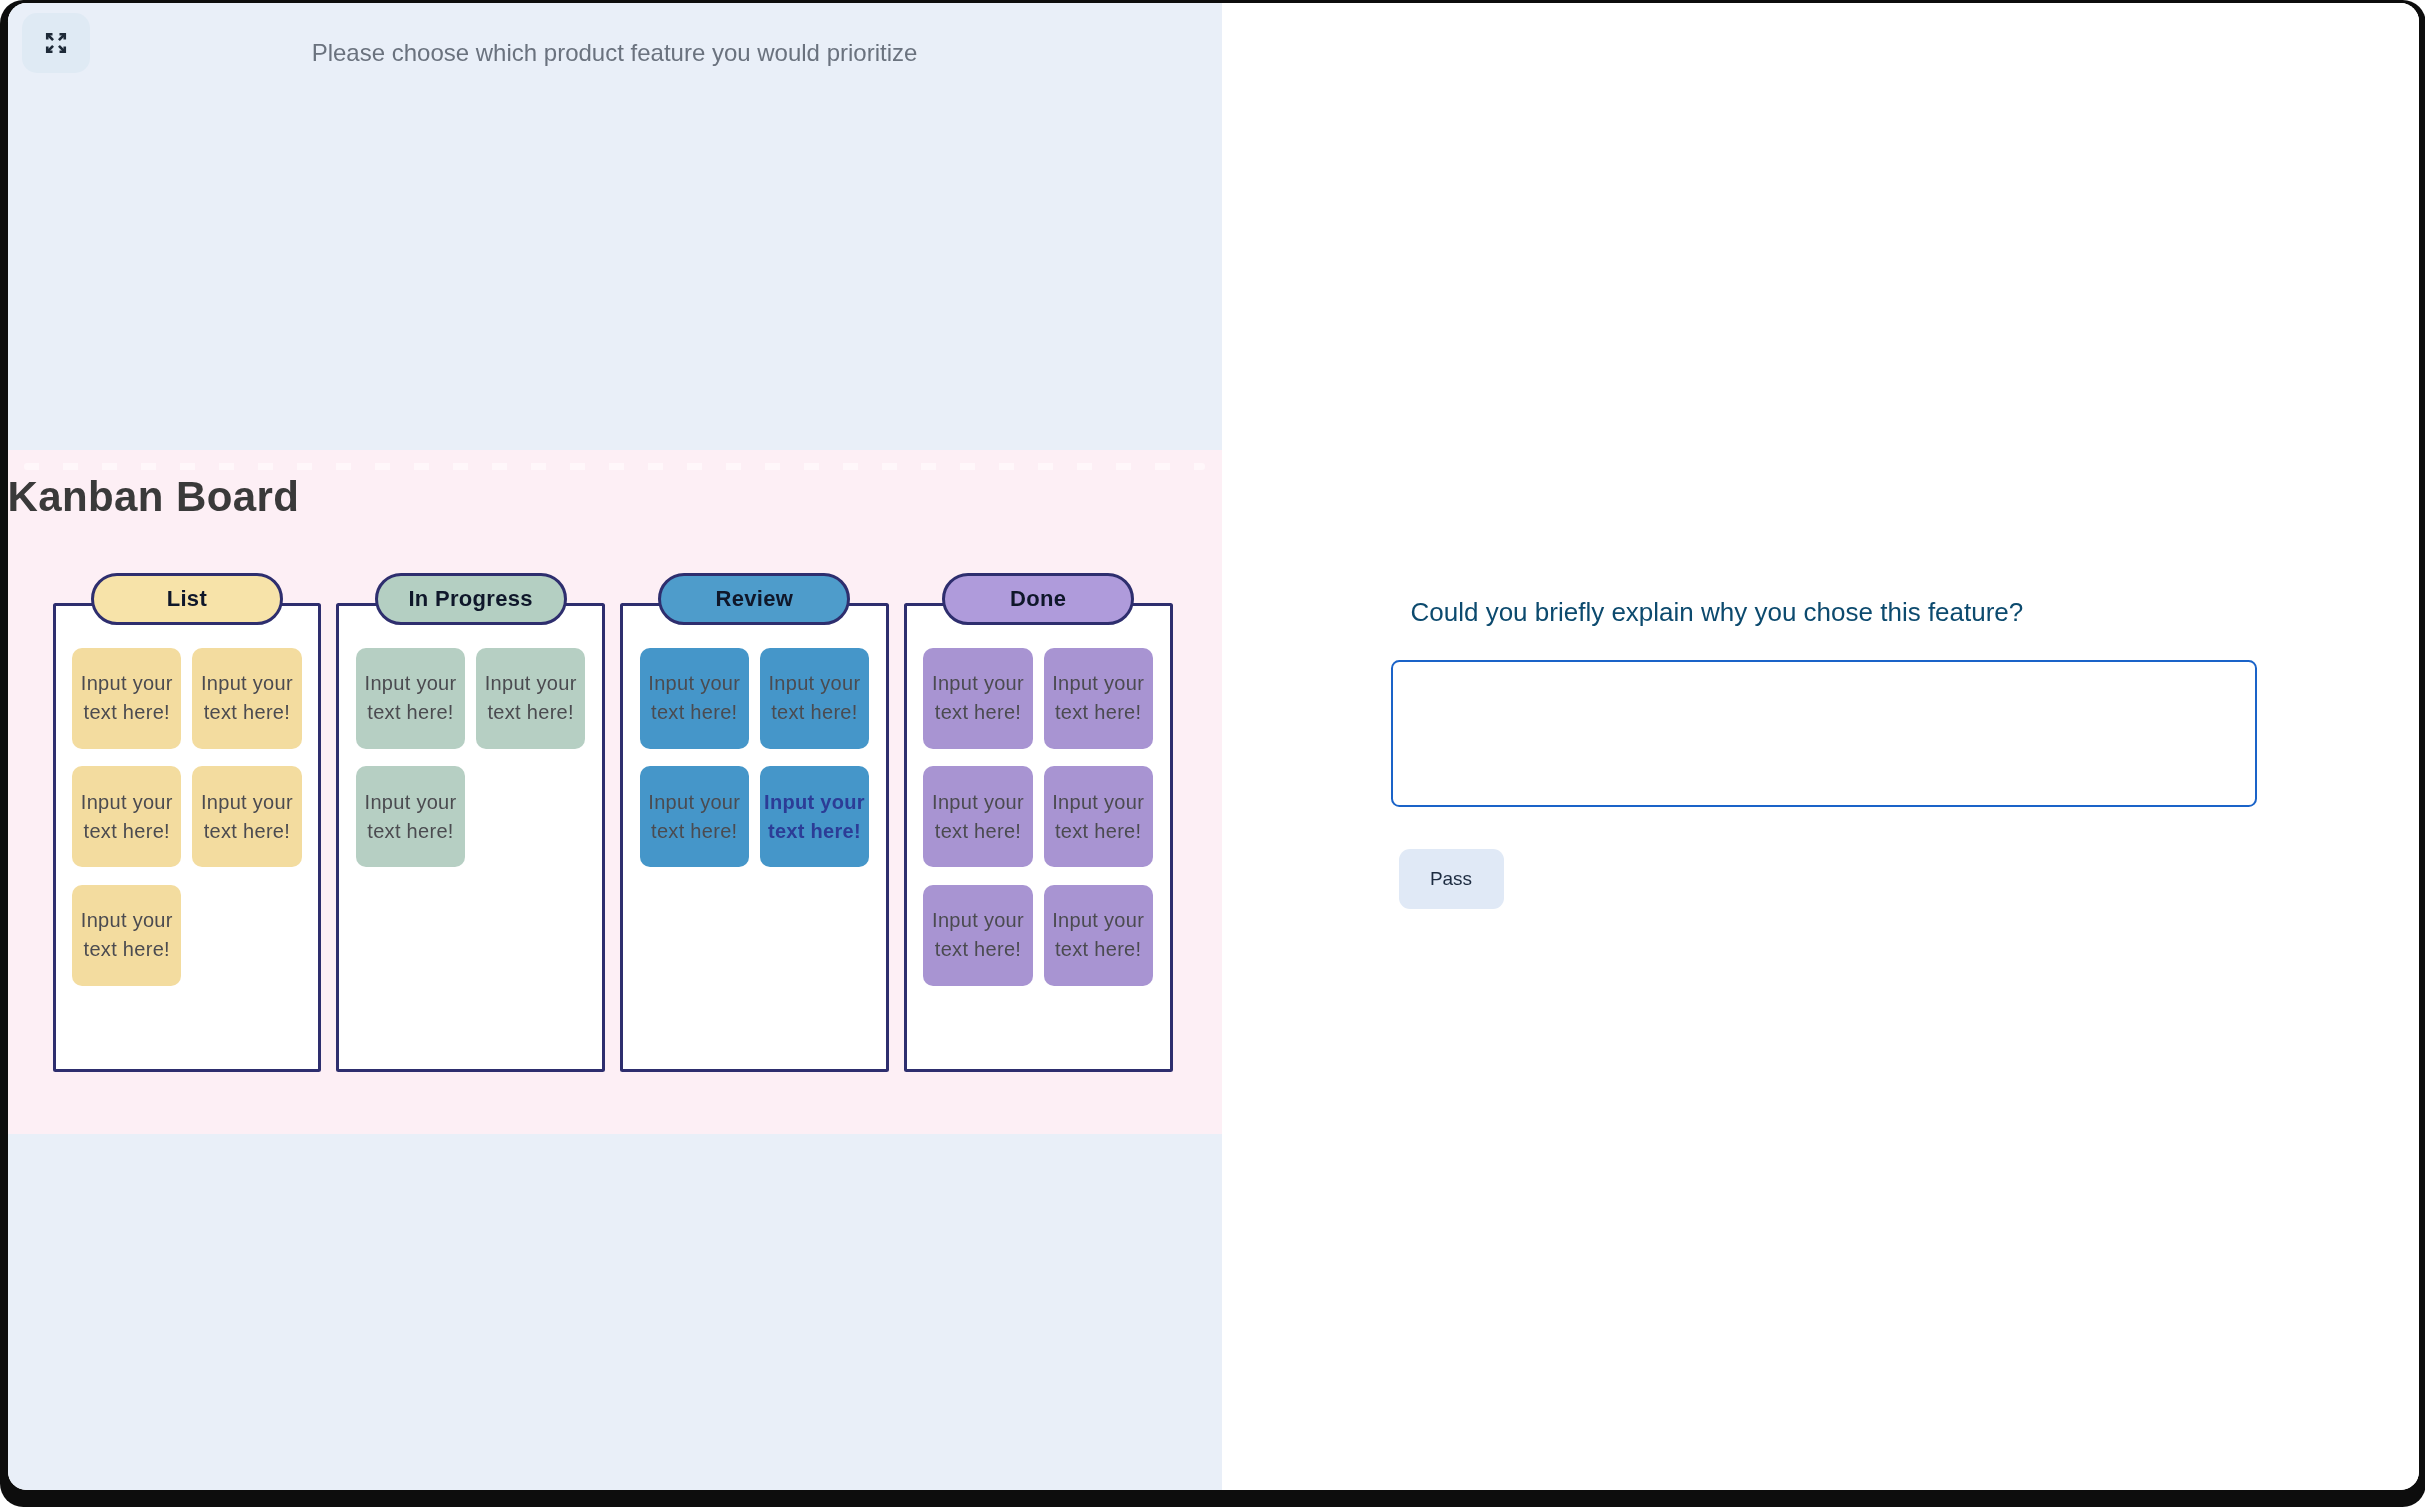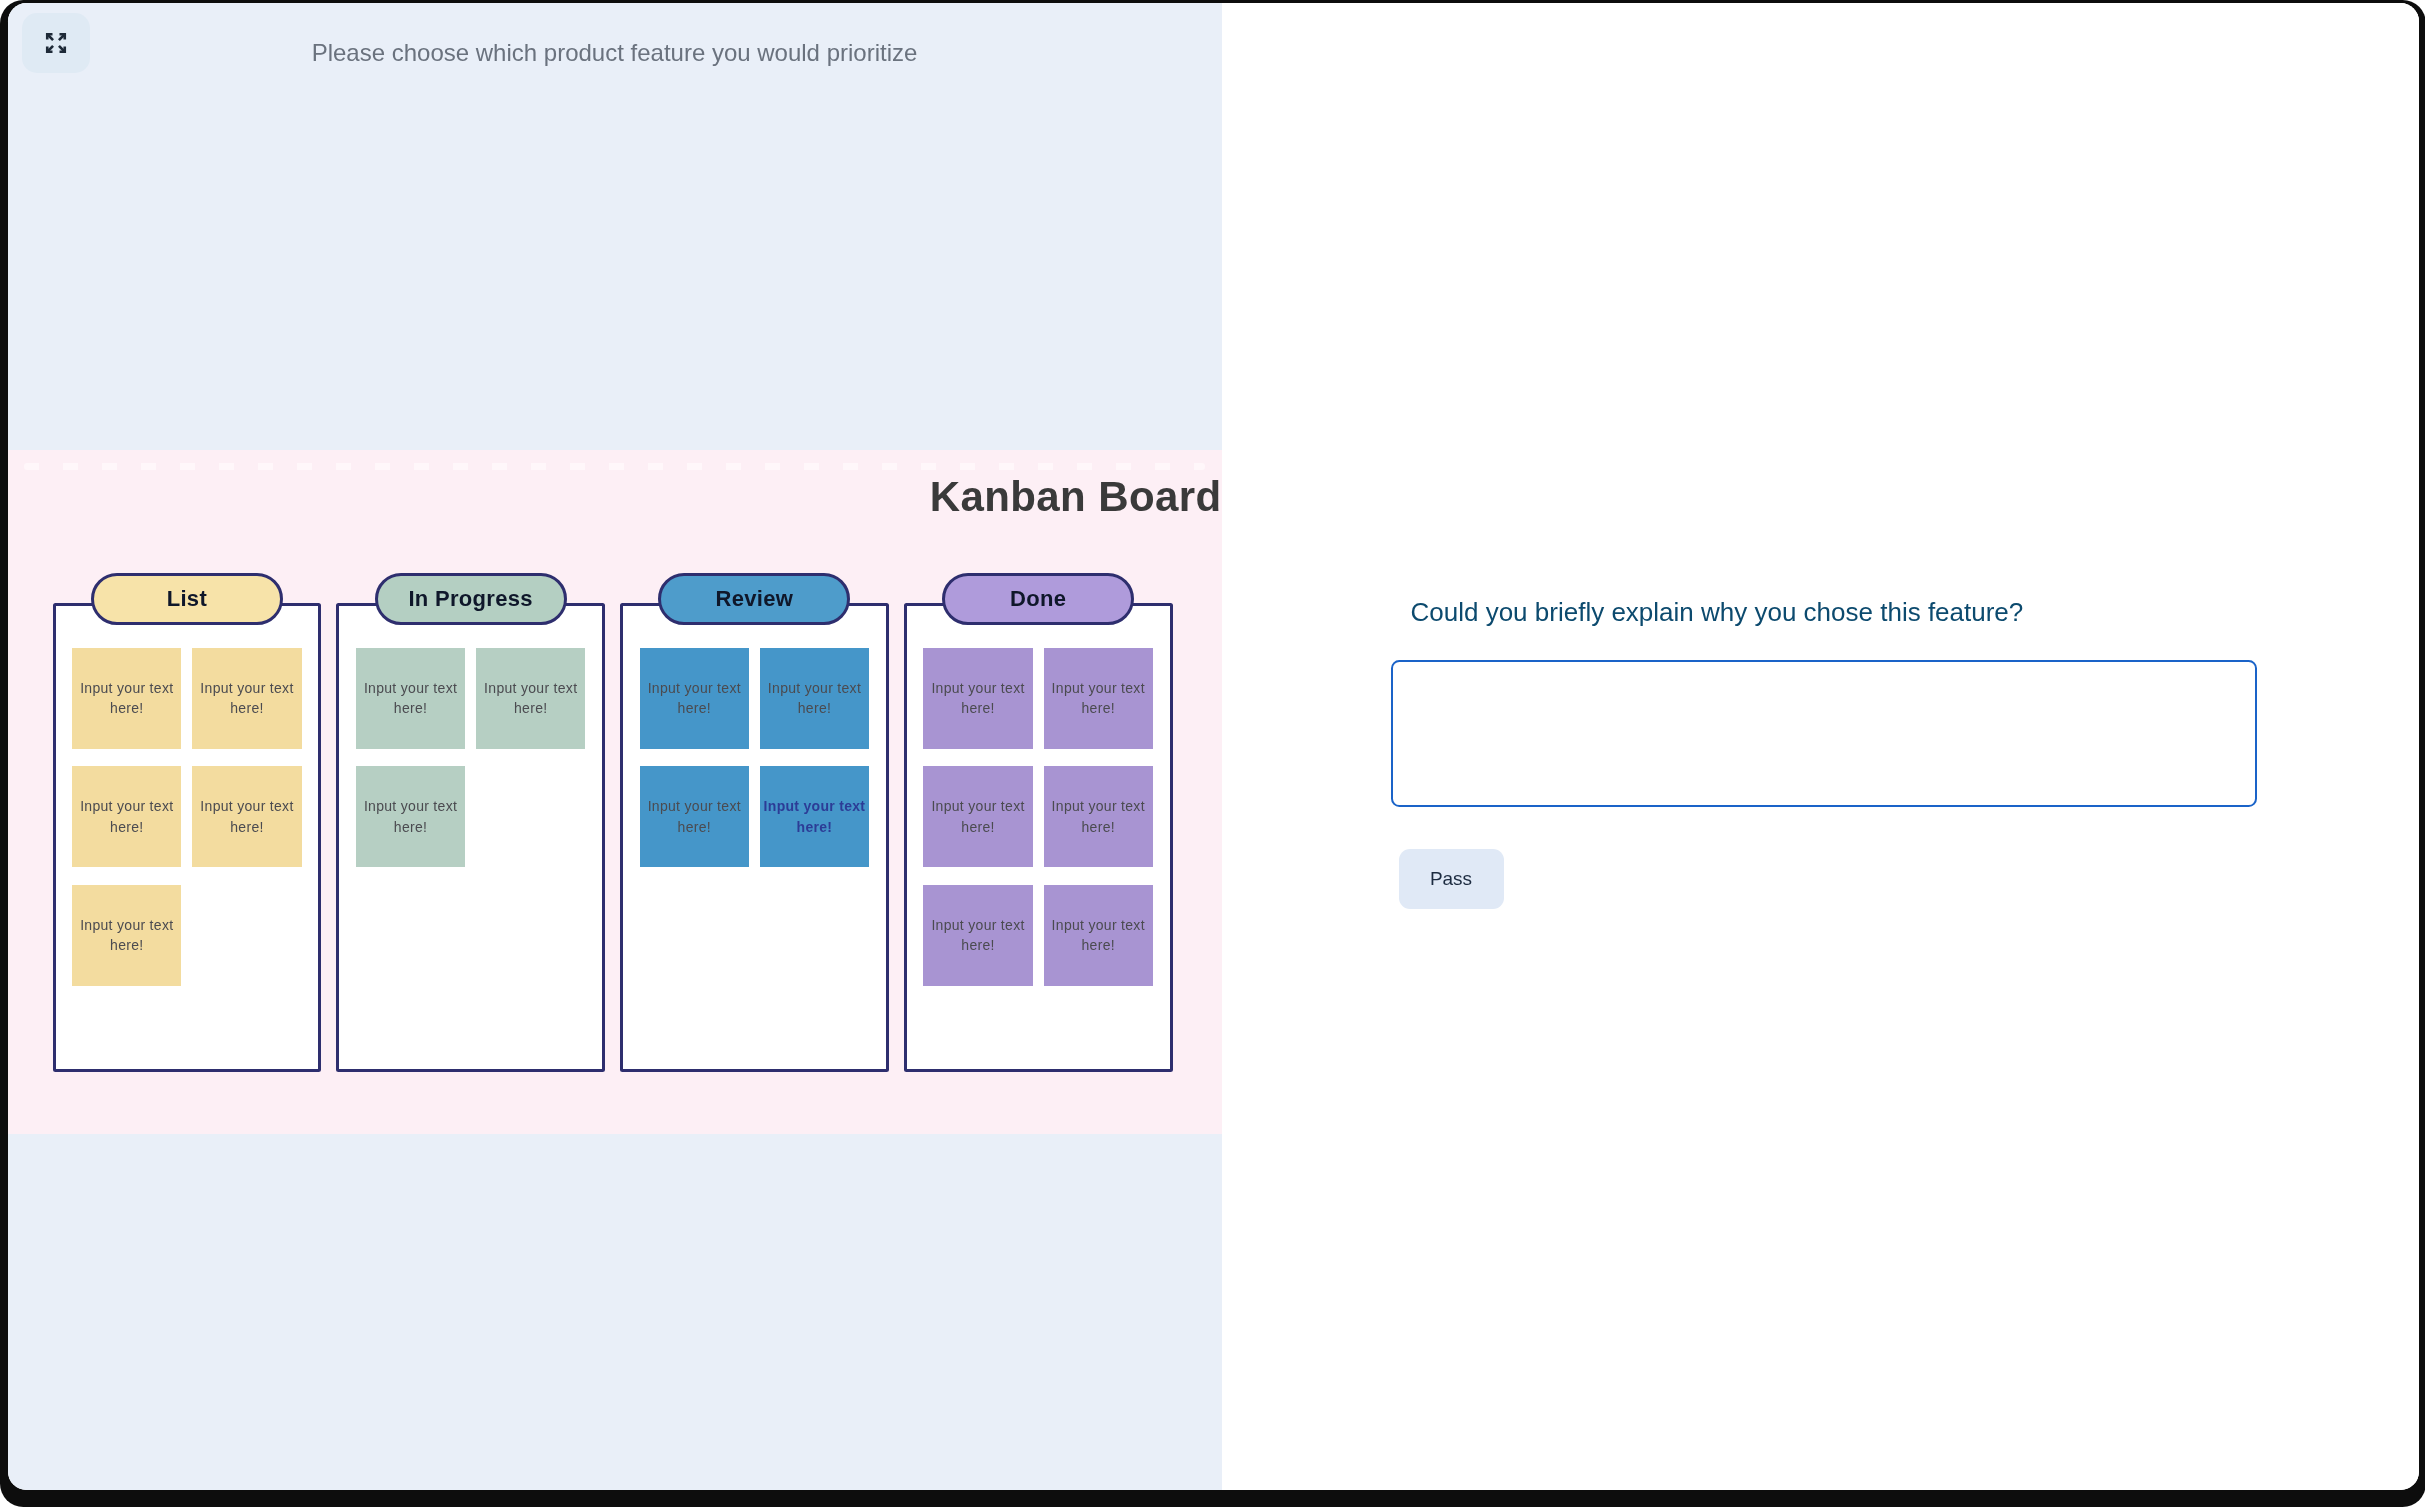--- a/index.html
+++ b/index.html
@@ -45,21 +45,21 @@
     width:100%;height:684px;
     background:#fdeff5;
   }
   .board::before{
     content:"";position:absolute;left:16.7px;right:16.7px;top:13.4px;height:7.5px;
     background:repeating-linear-gradient(90deg,#fff7fa 0 15px,transparent 15px 39px);
     border-radius:3.3px;
   }
   .board-title{
     position:absolute;top:23.4px;left:0;width:100%;
-    text-align:right;
+    text-align:left;
     font-size:42px;font-weight:700;color:#3a3a3a;
     letter-spacing:0.4px;
   }
   .columns{
     position:absolute;left:45px;top:153px;
     width:1120px;height:469px;
     display:flex;gap:15px;
   }
   .column{
     flex:1;position:relative;
@@ -81,24 +81,25 @@
   .cards{
     padding:42px 16.7px 16.7px 16.7px;
     display:grid;
     grid-template-columns:1fr 1fr;
     column-gap:11px;row-gap:17.5px;
   }
   .card{
     height:101px;
     display:flex;align-items:center;justify-content:center;
     text-align:center;
-    font-size:14px;line-height:1.45;color:#4b4b50;
+    font-size:20px;line-height:1.45;color:#4b4b50;
     letter-spacing:0.3px;
     padding:3.3px;box-sizing:border-box;
     cursor:pointer;
+    border-radius:10px;
   }
   .card.highlight{color:#2c3c96;font-weight:700;}
   
   .right-pane{
     flex:1;height:100%;
     background:#ffffff;
     position:relative;
   }
   .question{
     position:absolute;left:189px;top:594px;

